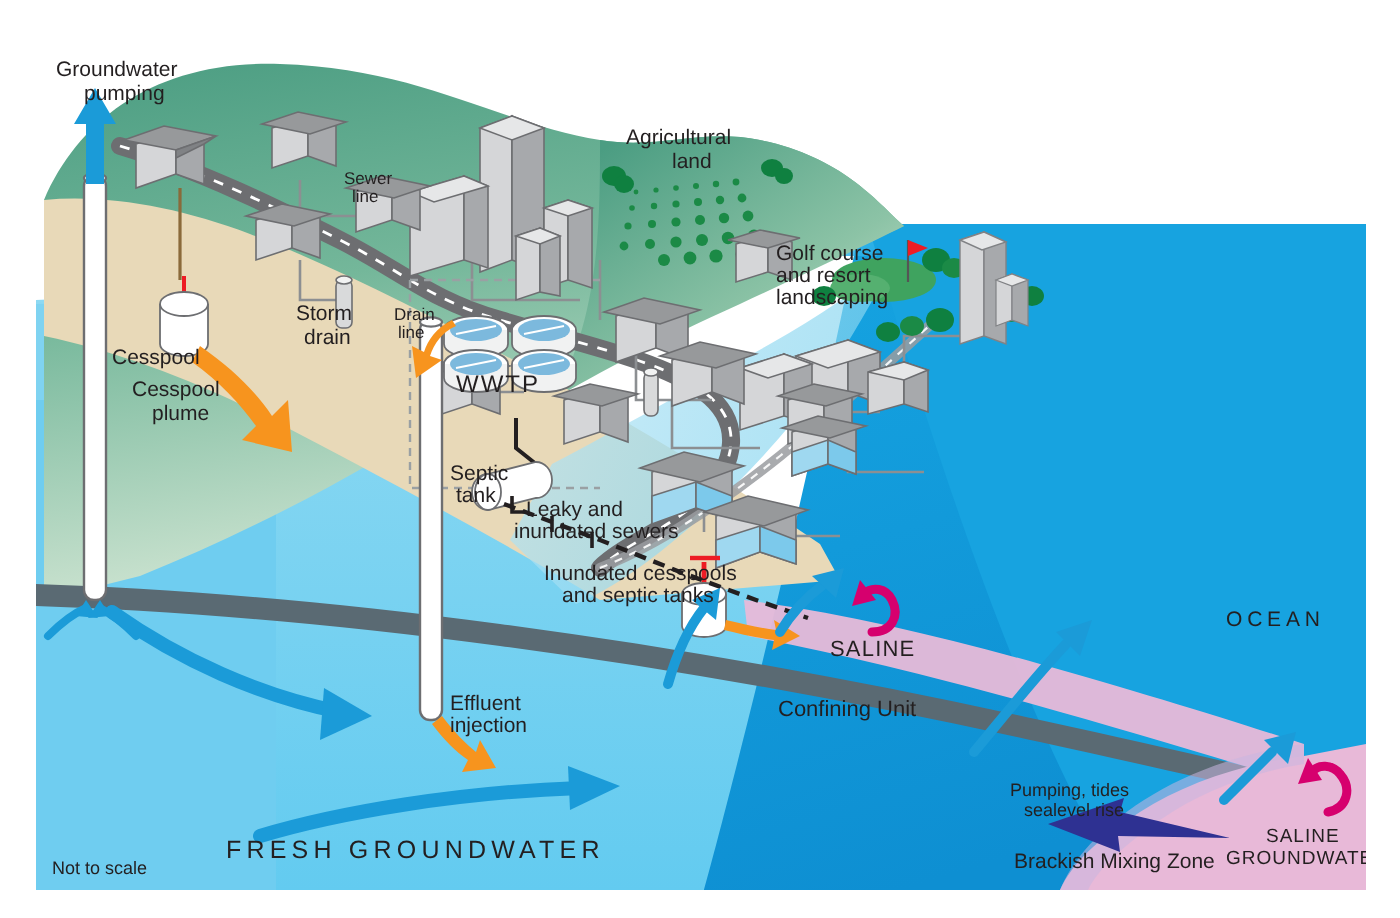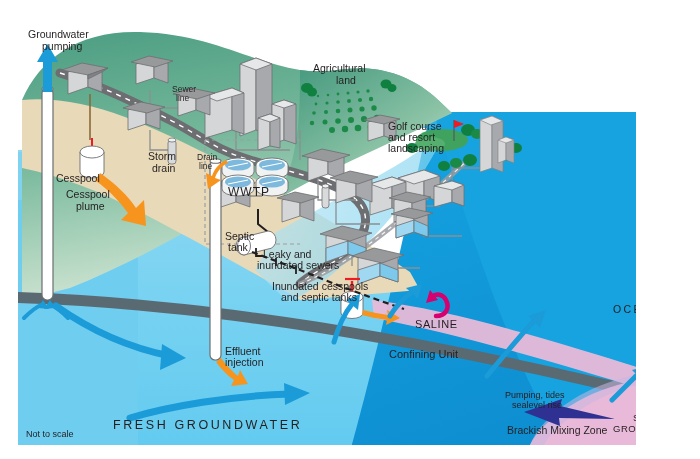--- a/index.html
+++ b/index.html
@@ -1,17 +1,17 @@
 <!DOCTYPE html>
 <html><head>
 <meta charset="utf-8">
 <style>
   html,body{margin:0;padding:0;background:#ffffff;}
   body{font-family:"Liberation Sans",sans-serif;}
-  #stage{position:relative;width:636px;height:459px;overflow:hidden;background:#fff;}
+  #stage{position:relative;width:700px;height:459px;overflow:hidden;background:#fff;}
   svg#scene{position:absolute;left:0;top:0;width:700px;height:459px;}
   .lbl{font-family:"Liberation Sans",sans-serif;fill:#231f20;}
 </style>
 </head>
 <body>
 
 <div id="stage">
 <svg id="scene" viewBox="0 0 700 459" xmlns="http://www.w3.org/2000/svg">
   <defs>
     <linearGradient id="gLand" x1="0" y1="0" x2="0.25" y2="1">

